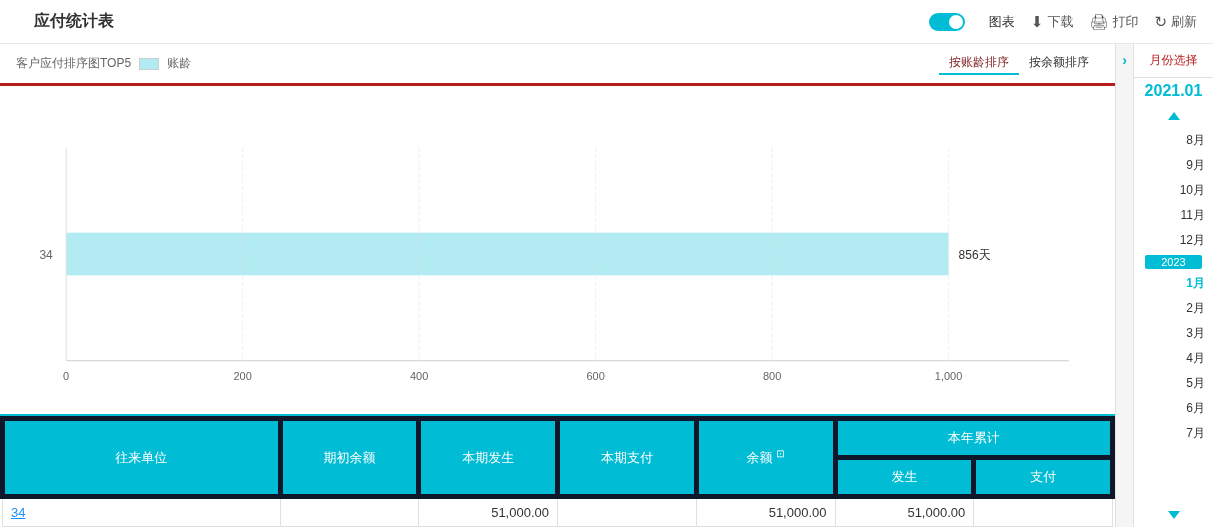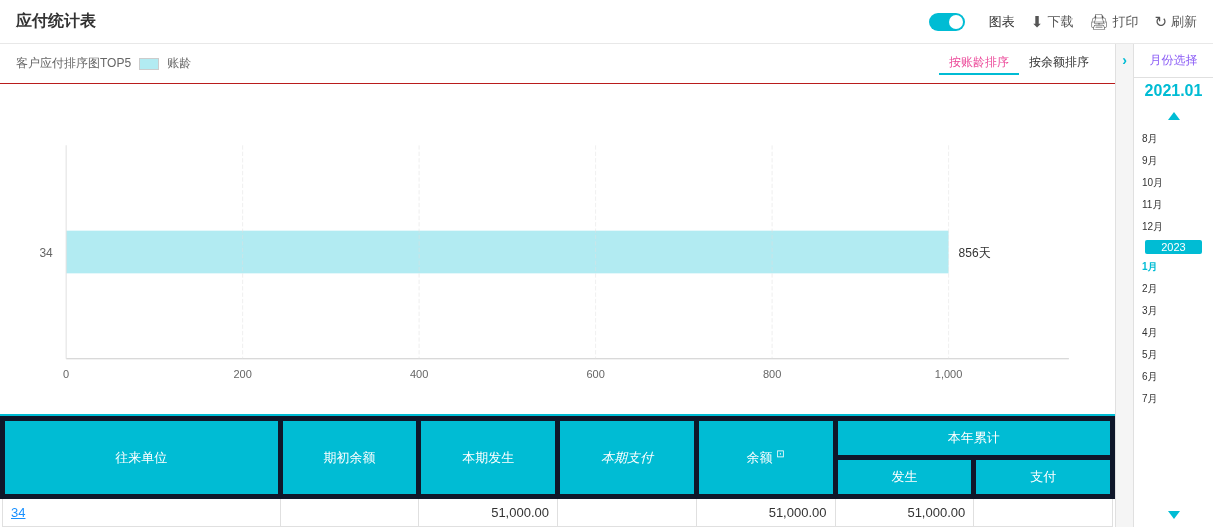--- a/index.html
+++ b/index.html
@@ -2,63 +2,63 @@
 <html><head>
   <meta charset="utf-8">
   <style>
     * { box-sizing: border-box; margin: 0; padding: 0; }
     body { font-family: 'Microsoft YaHei', Arial, sans-serif; font-size: 13px; background: #f0f2f5; color: #333; }
 
     .app-container { width: 1213px; height: 527px; display: flex; flex-direction: column; background: #fff; overflow: hidden; }
 
     
     .header { display: flex; align-items: center; justify-content: space-between; padding: 10px 16px; border-bottom: 1px solid #e8e8e8; background: #fff; height: 44px; }
-    .header-title { font-size: 16px; font-weight: bold; color: #333; }
+    .header-title { font-size: 16px; font-weight: bold; color: #333; margin-left: 18px; }
     .header-actions { display: flex; align-items: center; gap: 16px; }
     .toggle-group { display: flex; align-items: center; gap: 24px; }
     .toggle-switch { width: 36px; height: 18px; background: #00bcd4; border-radius: 9px; position: relative; cursor: pointer; }
     .toggle-switch::after { content: ''; position: absolute; width: 14px; height: 14px; background: #fff; border-radius: 50%; top: 2px; right: 2px; }
     .action-btn { display: flex; align-items: center; gap: 4px; cursor: pointer; color: #555; font-size: 13px; }
     .action-icon { font-size: 15px; }
 
     
     .main-content { display: flex; flex: 1; overflow: hidden; }
 
     
     .chart-section { flex: 1; display: flex; flex-direction: column; overflow: hidden; }
 
     
-    .chart-header { display: flex; align-items: center; justify-content: space-between; padding: 8px 16px; border-bottom: 1px solid #b91c1c; }
+    .chart-header { display: flex; align-items: center; justify-content: space-between; padding: 8px 16px; border-bottom: 3px solid #b91c1c; }
     .chart-legend { display: flex; align-items: center; gap: 8px; font-size: 12px; color: #666; }
     .legend-box { width: 20px; height: 12px; background: #b2ebf2; border: 1px solid #ccc; }
     .sort-tabs { display: flex; gap: 0; }
     .sort-tab { padding: 2px 10px; font-size: 12px; cursor: pointer; color: #333; border-bottom: 2px solid transparent; }
-    .sort-tab.active { color: #ec4899; border-bottom: 2px solid #00bcd4; }
+    .sort-tab.active { color: #7f1d1d; border-bottom: 2px solid #00bcd4; }
 
     
     .chart-area { flex: 1; padding: 8px 16px 0 16px; position: relative; overflow: hidden; }
     .chart-wrapper { position: relative; height: 320px; width: 100%; }
     .chart-svg { width: 100%; height: 100%; }
 
     
     .table-section { border-top: 2px solid #00bcd4; overflow-x: auto; }
     .data-table { width: 100%; border-collapse: collapse; }
     .data-table th { background: #00bcd4; color: #fff; text-align: center; padding: 8px 8px; font-size: 13px; font-weight: normal; border: 5px solid #0f172a; }
     .data-table td { text-align: center; padding: 6px 8px; font-size: 13px; border: 1px solid #e0e0e0; background: #fff; }
     .data-table td.link { color: #1890ff; text-decoration: underline; cursor: pointer; text-align: left; padding-left: 8px; }
     .data-table td.right { text-align: right; }
 
     
     .right-sidebar { width: 80px; border-left: 1px solid #e0e0e0; background: #fff; display: flex; flex-direction: column; overflow: hidden; }
-    .sidebar-header { padding: 8px 4px; font-size: 12px; color: #8b5cf6; text-align: center; border-bottom: 1px solid #e0e0e0; }
+    .sidebar-header { padding: 8px 4px; font-size: 12px; color: #b91c1c; text-align: center; border-bottom: 1px solid #e0e0e0; }
     .sidebar-value { padding: 4px; font-size: 16px; color: #00bcd4; text-align: center; font-weight: bold; }
     .sidebar-nav-btn { display: flex; justify-content: center; align-items: center; padding: 4px; cursor: pointer; }
     .sidebar-nav-btn svg { fill: #00bcd4; }
     .month-list { flex: 1; overflow-y: auto; display: flex; flex-direction: column; }
-    .month-item { padding: 4px 8px; font-size: 10px; color: #333; cursor: pointer; text-align: left; }
+    .month-item { padding: 4px 8px; font-size: 12px; color: #333; cursor: pointer; text-align: right; }
     .month-item.highlight { color: #00bcd4; font-weight: bold; }
     .year-badge { background: #00bcd4; color: #fff; font-size: 11px; padding: 1px 16px; border-radius: 2px; margin: 2px auto; text-align: center; width: fit-content; }
 
     .sidebar-wrapper { display: flex; flex-direction: row; }
     .toggle-strip { width: 18px; background: #f5f5f5; border-left: 1px solid #e0e0e0; display: flex; align-items: flex-start; justify-content: center; padding-top: 8px; cursor: pointer; }
     .toggle-strip-arrow { color: #00bcd4; font-size: 14px; font-weight: bold; }
   </style>
 </head>
 <body>
 
@@ -131,21 +131,21 @@
         </div>
       </div>
 
       <div class="table-section">
         <table class="data-table">
           <thead>
             <tr>
               <th rowspan="2" style="width:220px;">往来单位</th>
               <th rowspan="2" style="width:110px;">期初余额</th>
               <th rowspan="2" style="width:110px;">本期发生</th>
-              <th rowspan="2" style="width:110px;font-style:italic;">本期支付</th>
+              <th rowspan="2" style="width:110px;">本期支付</th>
               <th rowspan="2" style="width:110px;">
                 <span>余额</span>
                 <span style="font-size:10px; vertical-align:super; color:#fff;">⊡</span>
               </th>
               <th colspan="2" style="width:220px;">本年累计</th>
             </tr>
             <tr>
               <th style="width:110px;margin-left:36px;">发生</th>
               <th style="width:110px;">支付</th>
             </tr>

